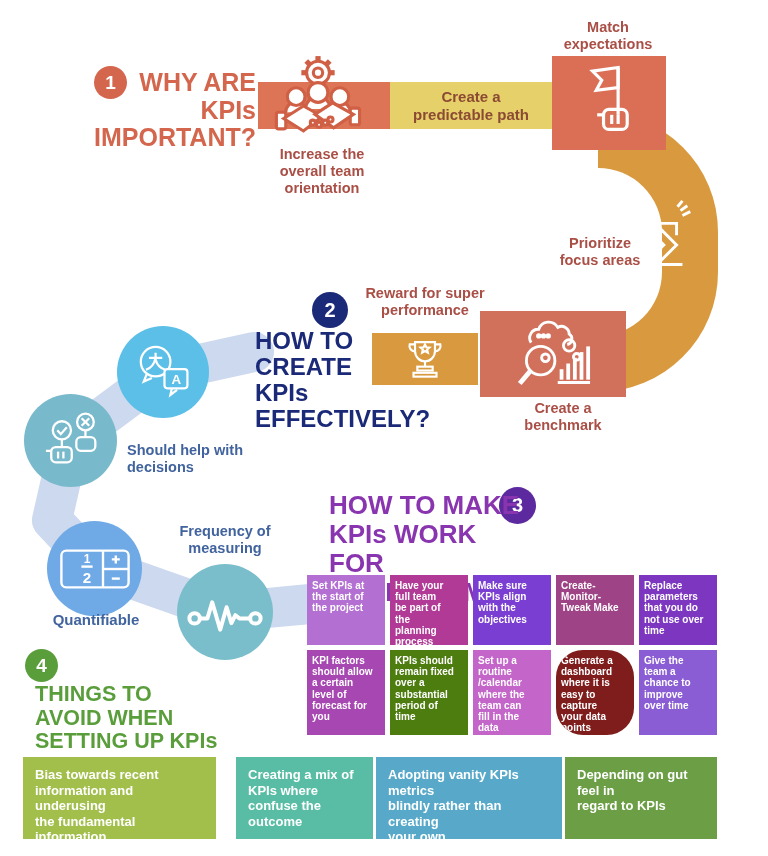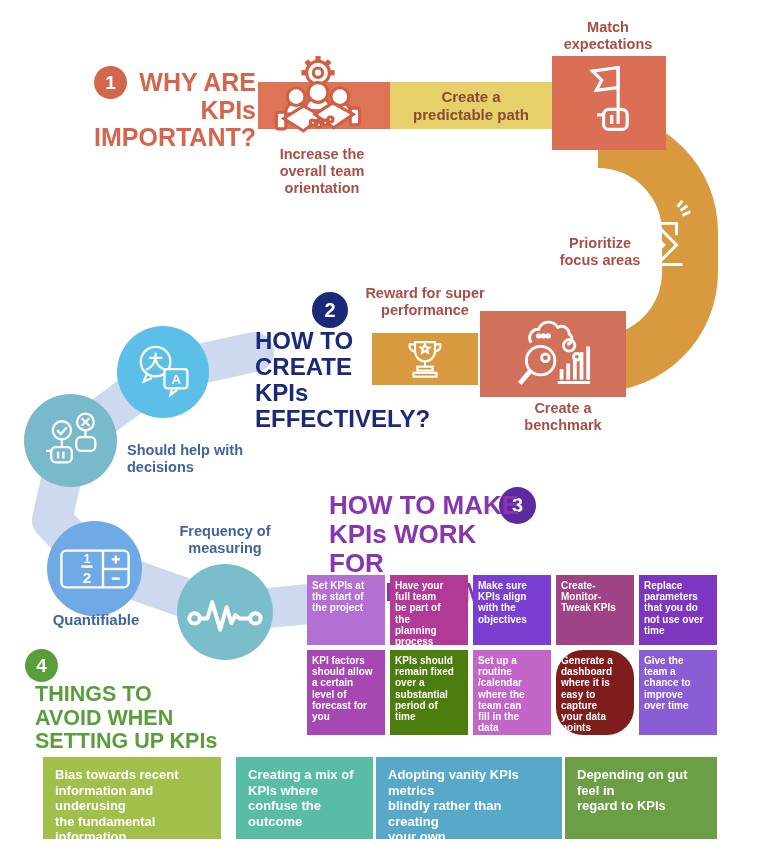--- a/index.html
+++ b/index.html
@@ -47,21 +47,21 @@
   #c3{left:499px;top:487px;width:37px;height:37px;font-size:20px;}
   #t3{left:329px;top:491px;width:200px;font-size:26px;line-height:1.12;color:#8a35b0;}
   #grid{left:307px;top:575px;width:412px;display:grid;
         grid-template-columns:repeat(5,78px);grid-template-rows:70px 85px;gap:5px;}
   .cell{color:#fff;font-weight:bold;font-size:10px;line-height:1.12;
         padding:5px 5px;white-space:pre-line;overflow:hidden;}
   #c4{left:25px;top:649px;width:33px;height:33px;font-size:19px;}
   #t4{left:35px;top:683px;width:240px;font-size:21.5px;line-height:1.1;color:#5a9e3c;}
   .bbox{position:absolute;top:757px;height:82px;box-sizing:border-box;color:#fff;
         font-weight:bold;font-size:13px;line-height:1.2;padding:10px 12px;white-space:pre-line;}
-  #b1{left:43px;width:178px;}
+  #b1{left:23px;width:193px;}
   #b2{left:236px;width:137px;}
   #b3{left:376px;width:186px;}
   #b4{left:565px;width:152px;}
   svg{display:block;}
 </style>
 </head>
 <body>
 
 <div id="stage">
 
@@ -245,21 +245,21 @@
 be part of
 the
 planning
 process</div>
     <div class="cell" style="background-color: rgb(123, 62, 210);">Make sure
 KPIs align
 with the
 objectives</div>
     <div class="cell" style="background-color: rgb(158, 68, 134);">Create-
 Monitor-
-Tweak KPIs</div>
+Tweak Make</div>
     <div class="cell" style="background-color: rgb(125, 54, 192);">Replace
 parameters
 that you do
 not use over
 time</div>
     <div class="cell" style="background-color: rgb(167, 71, 178);">KPI factors
 should allow
 a certain
 level of
 forecast for

